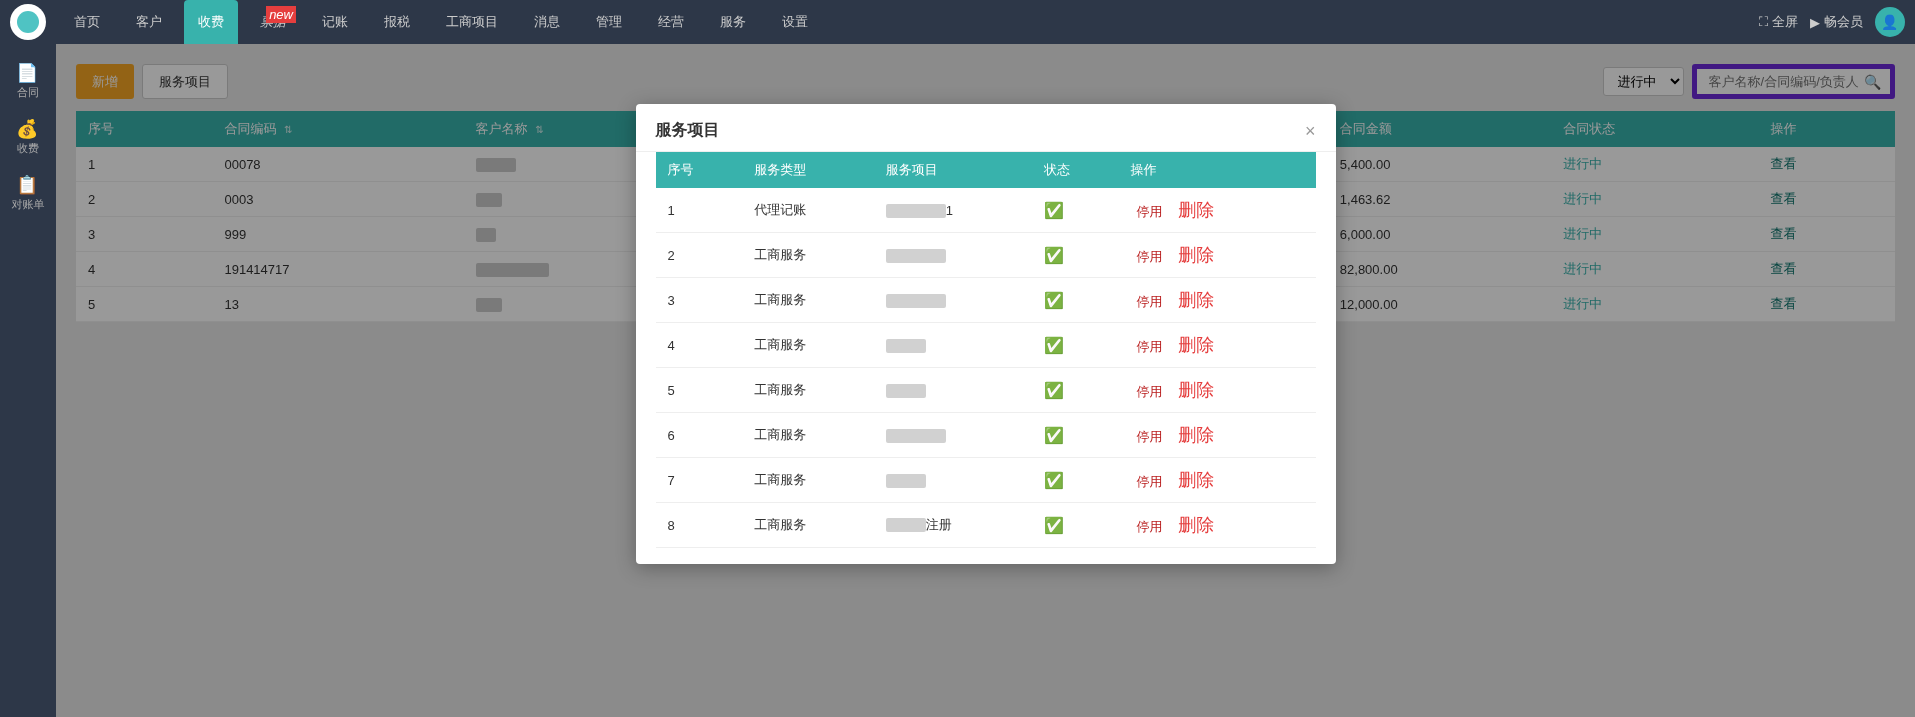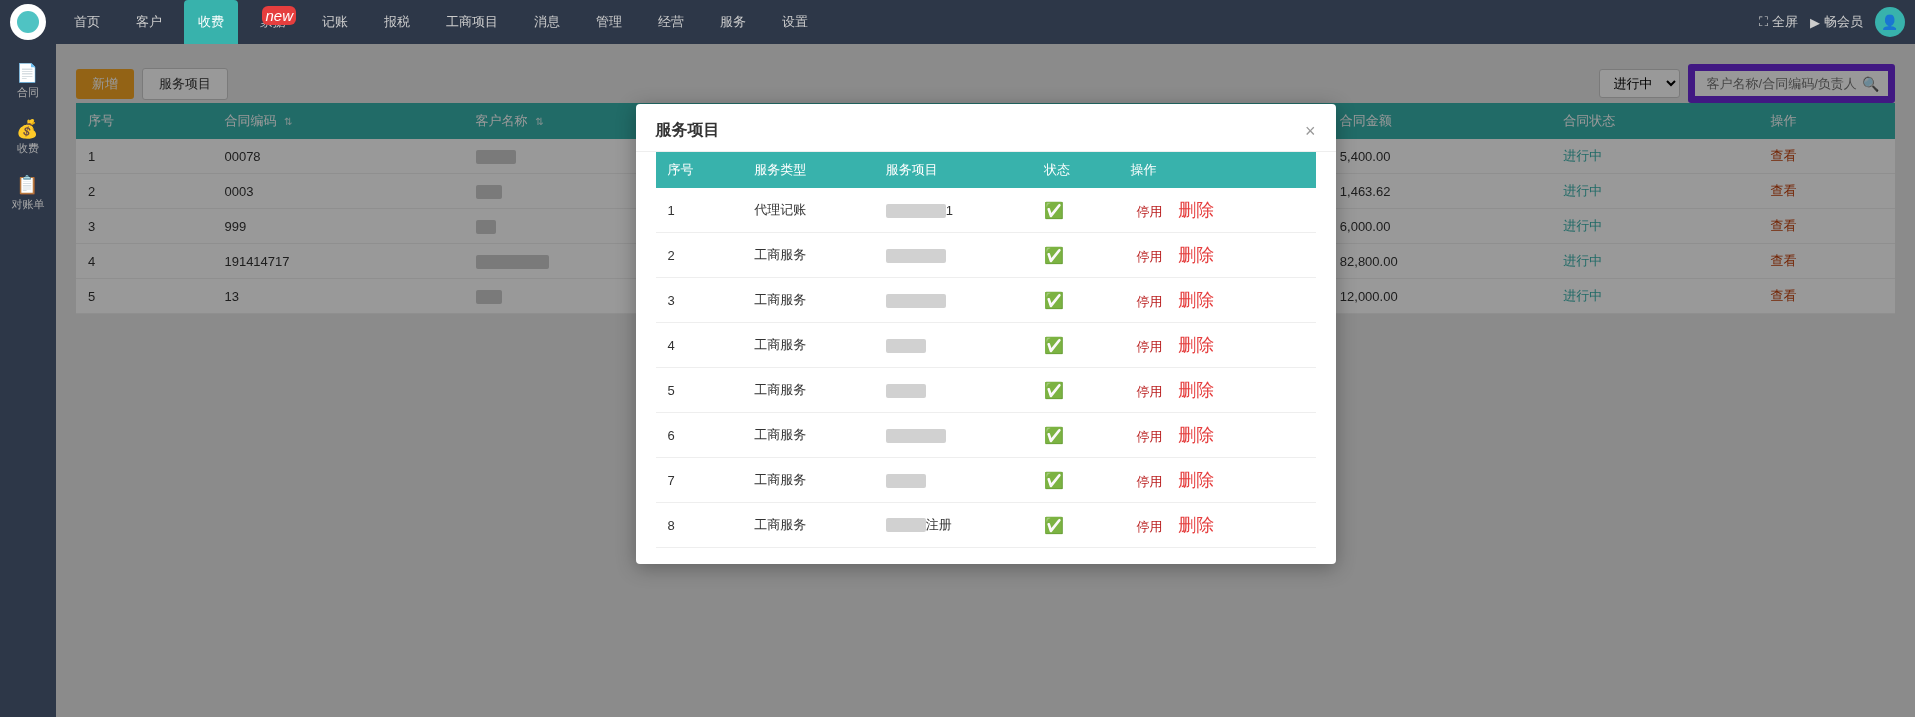--- a/index.html
+++ b/index.html
@@ -44,23 +44,23 @@
       position: relative;
     }
     .nav-item.active {
       background: #38b2ac;
       color: #fff;
       border-radius: 4px 4px 0 0;
     }
     .nav-item .badge-new {
       background: #e53e3e;
       color: #fff;
-      font-size: 15px;
+      font-size: 13px;
       padding: 1px 3px;
-      border-radius: 6px;
+      border-radius: 0;
       position: absolute;
       top: 6px;
       right: 4px;
     }
     .nav-right {
       display: flex;
       align-items: center;
       gap: 12px;
       color: #ccc;
       font-size: 13px;
@@ -122,23 +122,22 @@
     }
 
     
     .page-area {
       padding: 20px;
     }
 
     
     .toolbar {
       display: flex;
-      align-items: center;
       gap: 8px;
-      margin-bottom: 0;
+      margin-bottom: 12px;
     }
     .btn-add {
       background: #f6a623;
       color: #fff;
       border: none;
       padding: 6px 16px;
       border-radius: 3px;
       cursor: pointer;
       font-size: 13px;
     }
@@ -161,21 +160,21 @@
       padding: 5px 10px;
       border: 1px solid #ccc;
       border-radius: 3px;
       font-size: 13px;
       background: #fff;
       cursor: pointer;
     }
     .search-box {
       display: flex;
       align-items: center;
-      border: 7px solid #6d28d9;
+      border: 5px solid #6d28d9;
       border-radius: 3px;
       background: #fff;
       padding: 0 8px;
     }
     .search-box input {
       border: none;
       outline: none;
       padding: 5px 4px;
       font-size: 13px;
       width: 160px;
@@ -219,21 +218,21 @@
     }
     .data-table tbody td {
       padding: 8px 12px;
       font-size: 13px;
     }
     .status-badge {
       color: #38b2ac;
       font-size: 13px;
     }
     .action-link {
-      color: #c2410c;
+      color: #0f766e;
       cursor: pointer;
       text-decoration: none;
     }
     .blurred-text {
       display: inline-block;
       background: #ccc;
       border-radius: 2px;
       color: transparent;
       font-size: 12px;
       user-select: none;

